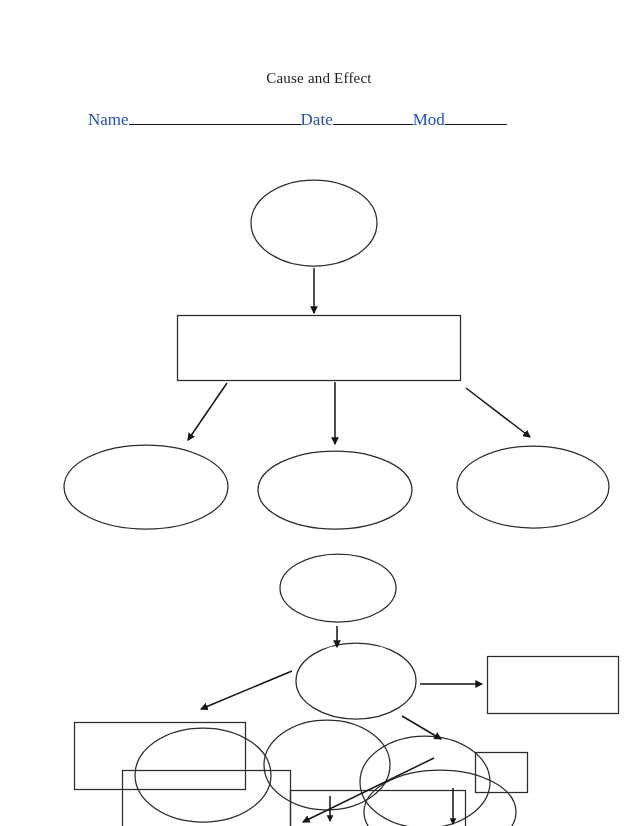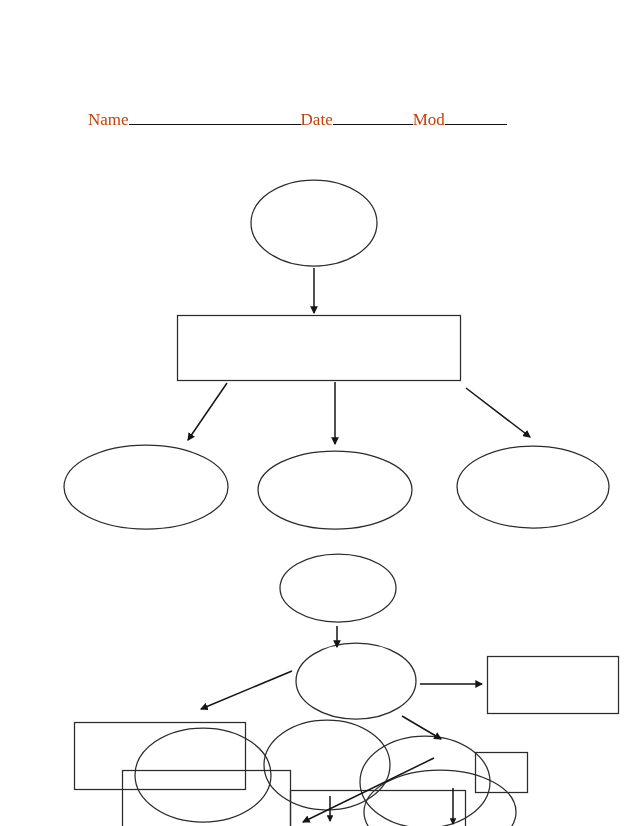--- a/index.html
+++ b/index.html
@@ -29,21 +29,21 @@
     letter-spacing: 0.2px;
     color: #1a1a1a;
   }
   #name-line {
     position: absolute;
     left: 88px;
     top: 110px;
     width: 430px;
     font-size: 17px;
     white-space: nowrap;
-    color: #c2410c;
+    color: #1d4ed8;
   }
   #name-line .rule {
     display: inline-block;
     border-bottom: 1px solid #111111;
     vertical-align: baseline;
     height: 14px;
   }
   #name-line .rule.r-name { width: 172px; }
   #name-line .rule.r-date { width: 80px; }
   #name-line .rule.r-mod  { width: 62px; }
@@ -61,20 +61,21 @@
     width: 638px;
     height: 826px;
   }
   .shape-layer { pointer-events: none; }
 </style>
 </head>
 <body>
 
 <div id="page">
 
+  <div id="worksheet-title">Cause and Effect</div>
 
   <div id="name-line">
     <span>Name</span><span class="rule r-name"></span><span>Date</span><span class="rule r-date"></span><span>Mod</span><span class="rule r-mod"></span>
   </div>
 
 
   <svg id="canvas" class="shape-layer" viewBox="0 0 638 826">
     <defs>
       <marker id="ah" viewBox="0 0 10 10" refX="8.6" refY="5" markerWidth="5.2" markerHeight="5.2" orient="auto-start-reverse">
         <path d="M 0 0 L 10 5 L 0 10 z" fill="#151515"></path>

